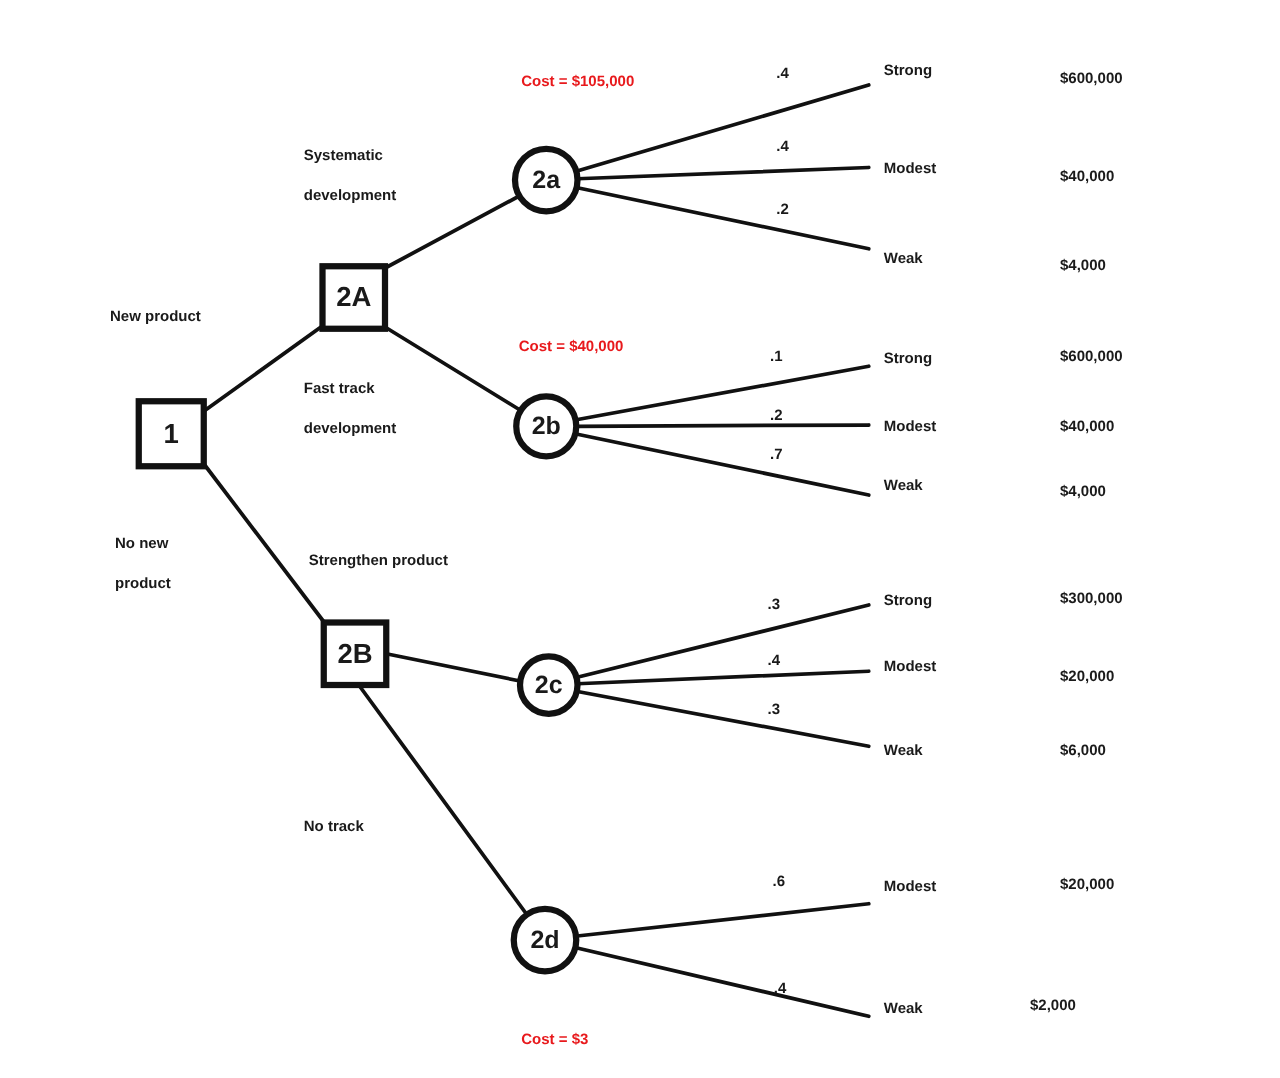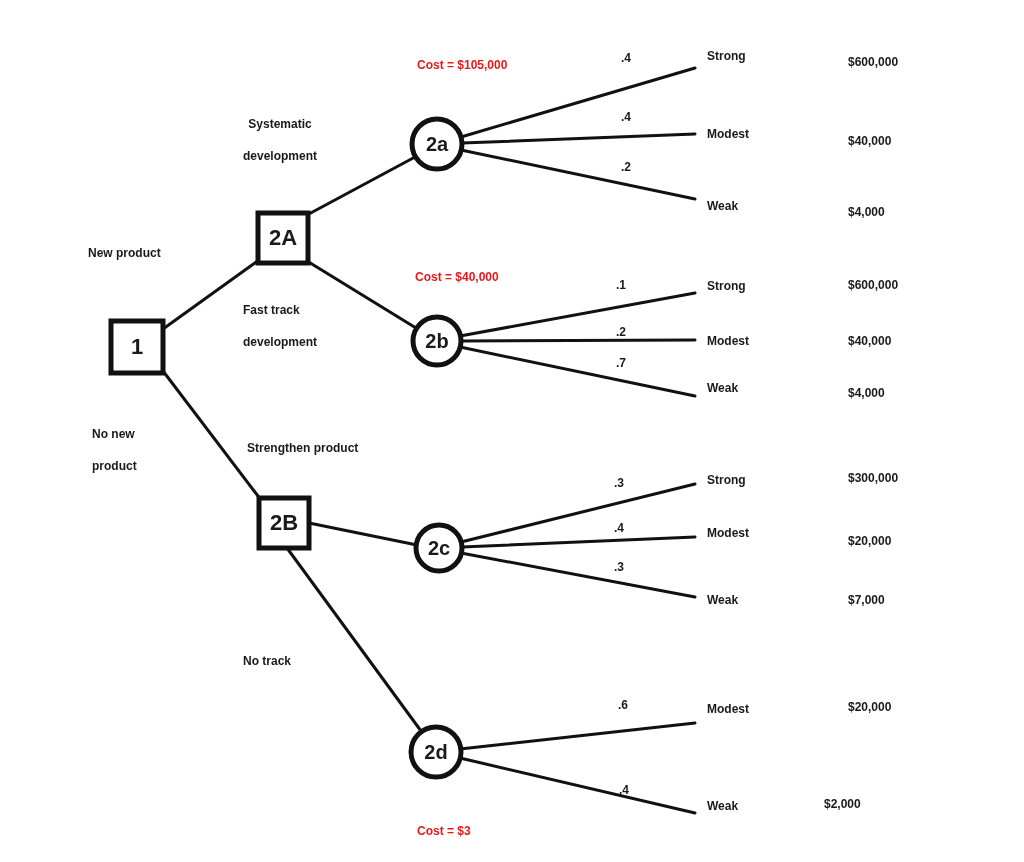--- a/index.html
+++ b/index.html
@@ -62,21 +62,21 @@
   <div class="txt nodelabel sqlabel" style="left:283px;top:238px;">2A</div>
   <div class="txt nodelabel sqlabel" style="left:284px;top:523px;">2B</div>
   <div class="txt nodelabel cirlabel" style="left:437px;top:144px;">2a</div>
   <div class="txt nodelabel cirlabel" style="left:437px;top:341px;">2b</div>
   <div class="txt nodelabel cirlabel" style="left:439px;top:548px;">2c</div>
   <div class="txt nodelabel cirlabel" style="left:436px;top:752px;">2d</div>
 
   <div class="txt" style="left:88px;top:237px;">New product</div>
   <div class="txt" style="left:92px;top:418px;">No new
 product</div>
-  <div class="txt" style="left:243px;top:108px;text-align:center;">Systematic
+  <div class="txt" style="left:243px;top:108px;">Systematic
 development</div>
   <div class="txt" style="left:243px;top:294px;">Fast track
 development</div>
   <div class="txt" style="left:247px;top:432px;">Strengthen product</div>
   <div class="txt" style="left:243px;top:645px;">No track</div>
 
   <div class="txt cost" style="left:417px;top:49px;">Cost = $105,000</div>
   <div class="txt cost" style="left:415px;top:261px;">Cost = $40,000</div>
   <div class="txt cost" style="left:417px;top:815px;">Cost = $3</div>
 
@@ -105,17 +105,17 @@
   <div class="txt" style="left:707px;top:790px;">Weak</div>
 
   <div class="txt" style="left:848px;top:46px;">$600,000</div>
   <div class="txt" style="left:848px;top:125px;">$40,000</div>
   <div class="txt" style="left:848px;top:196px;">$4,000</div>
   <div class="txt" style="left:848px;top:269px;">$600,000</div>
   <div class="txt" style="left:848px;top:325px;">$40,000</div>
   <div class="txt" style="left:848px;top:377px;">$4,000</div>
   <div class="txt" style="left:848px;top:462px;text-align:right;">$300,000</div>
   <div class="txt" style="left:848px;top:525px;">$20,000</div>
-  <div class="txt" style="left:848px;top:584px;">$7,000</div>
+  <div class="txt" style="left:848px;top:584px;">$6,000</div>
   <div class="txt" style="left:848px;top:691px;">$20,000</div>
   <div class="txt" style="left:824px;top:788px;">$2,000</div>
 
 </div>
 
 </body></html>

